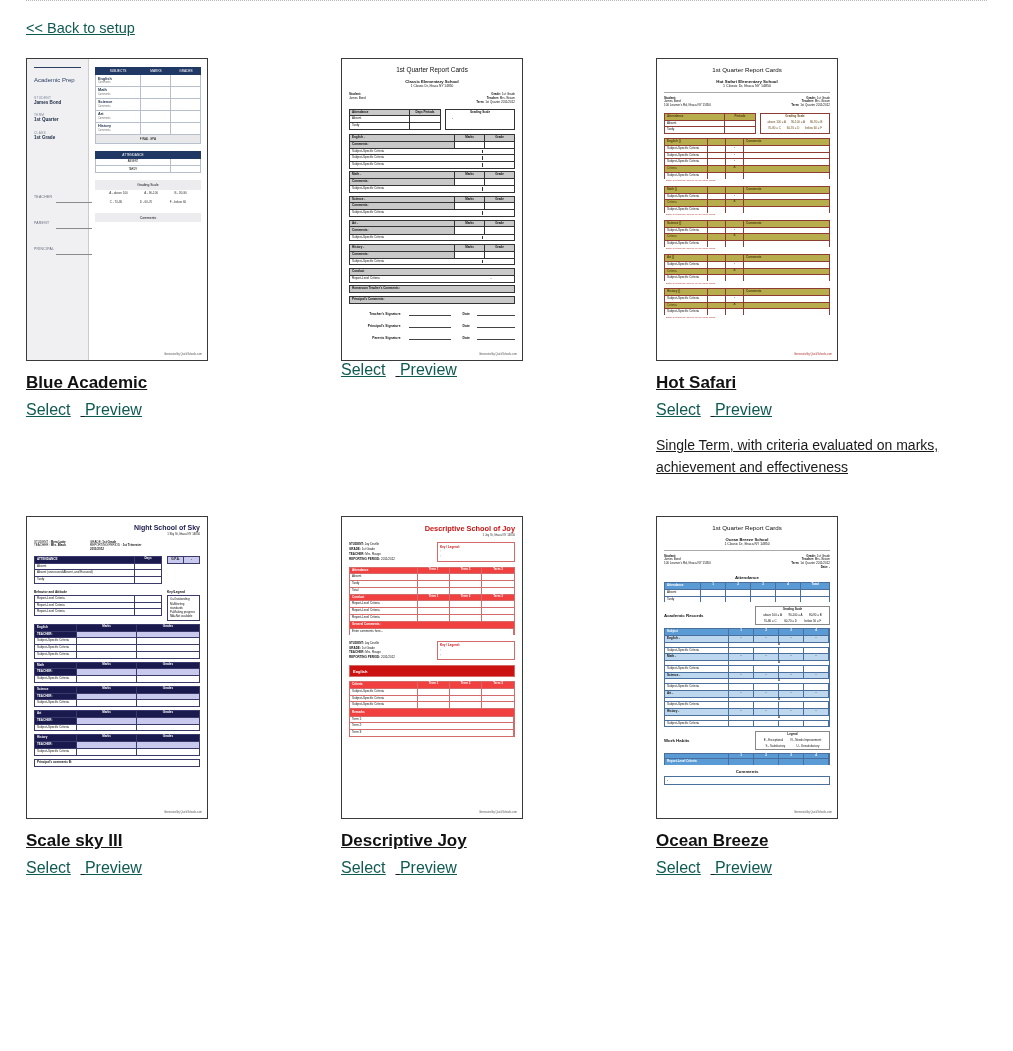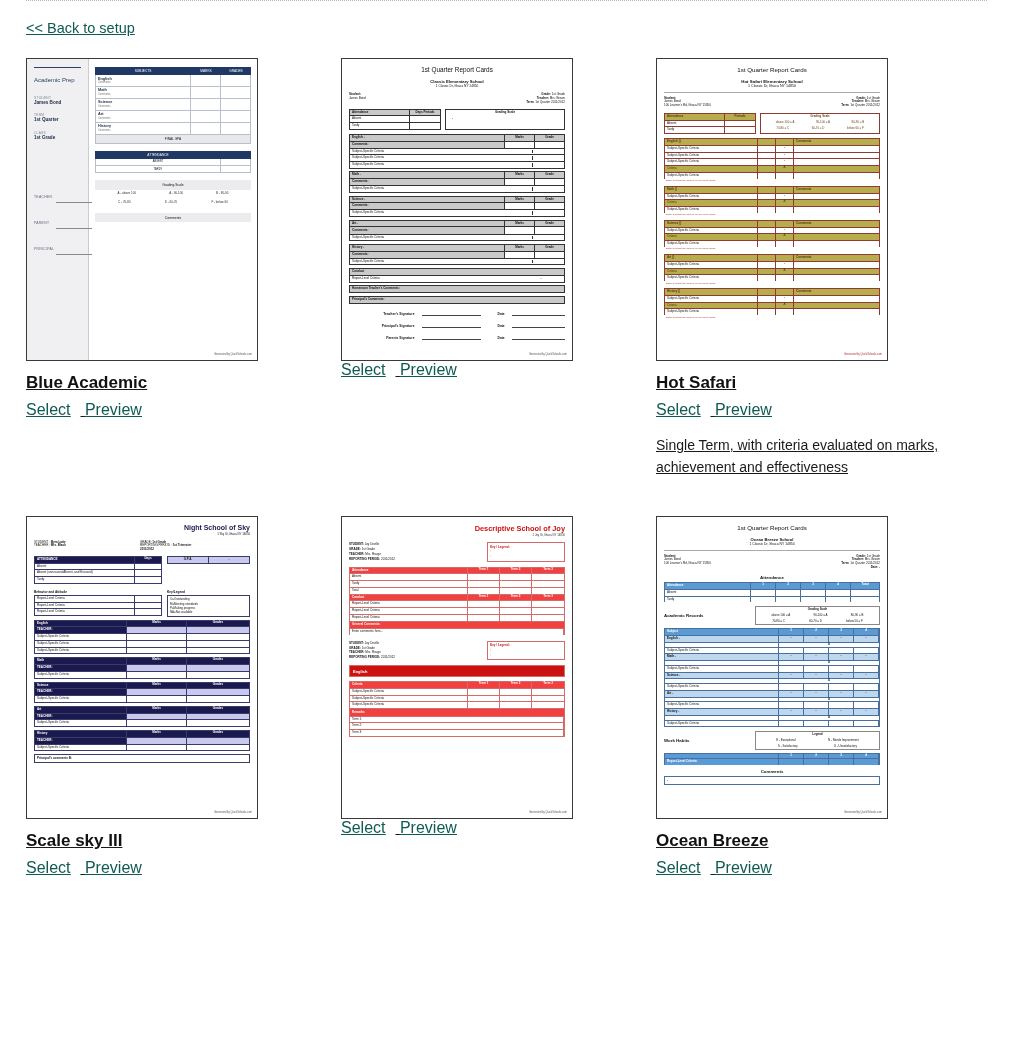--- a/index.html
+++ b/index.html
@@ -61,21 +61,21 @@
   .tpl-links a {
     color: #0f5a53; text-decoration: underline; margin-right: 10px;
   }
   .tpl-desc {
     font-size: 14px; line-height: 1.55; color: #1a1a1a;
     max-width: 290px;
   }
 
   
   .thumb {
-    width: 232px; height: 303px;
+    width: 182px; height: 303px;
     border: 1px solid #3a3a3a;
     background: #fff;
     overflow: hidden;
     position: relative;
   }
   .sheet {
     position: absolute; inset: 0;
     padding: 4px 5px;
     font-size: 2.6px;
     line-height: 1.25;
@@ -1085,20 +1085,21 @@
             </div>
           <div class="dj-row">
             <div class="a">Term 2:</div>
             </div>
           <div class="dj-row">
             <div class="a">Term 3:</div>
             </div>
         </div>
         <div class="gen">Generated by QuickSchools.com</div>
       </div>
+      <div class="tpl-name">Descriptive Joy</div>
       <div class="tpl-links">
         <a href="#">Select</a>
         <a href="#">Preview</a>
       </div>
     </div>
 
     <div class="cell" style="margin-top:38px">
       <div class="thumb">
         <div class="sheet ob">
           <div class="ob-h1">1st Quarter Report Cards</div>

